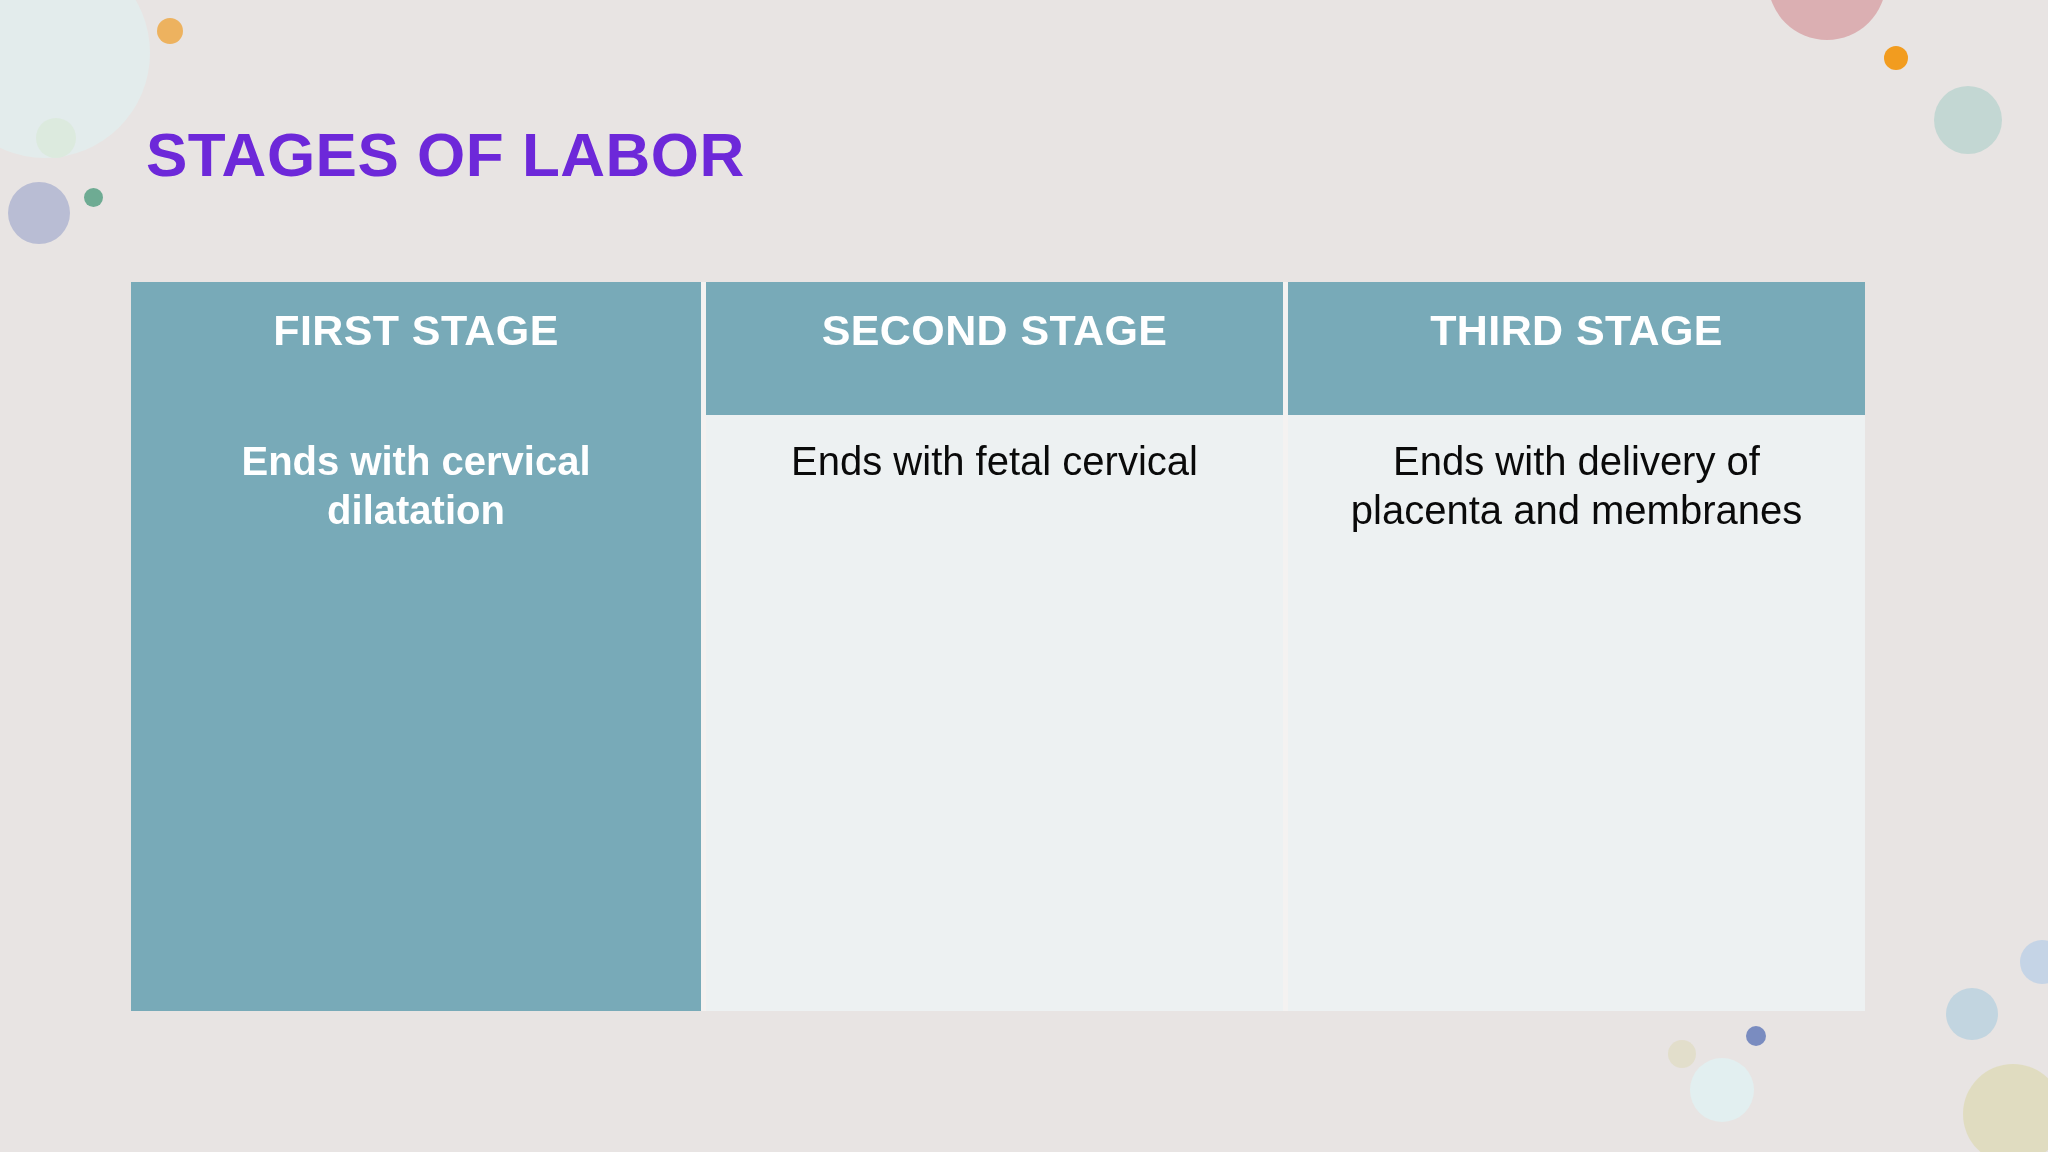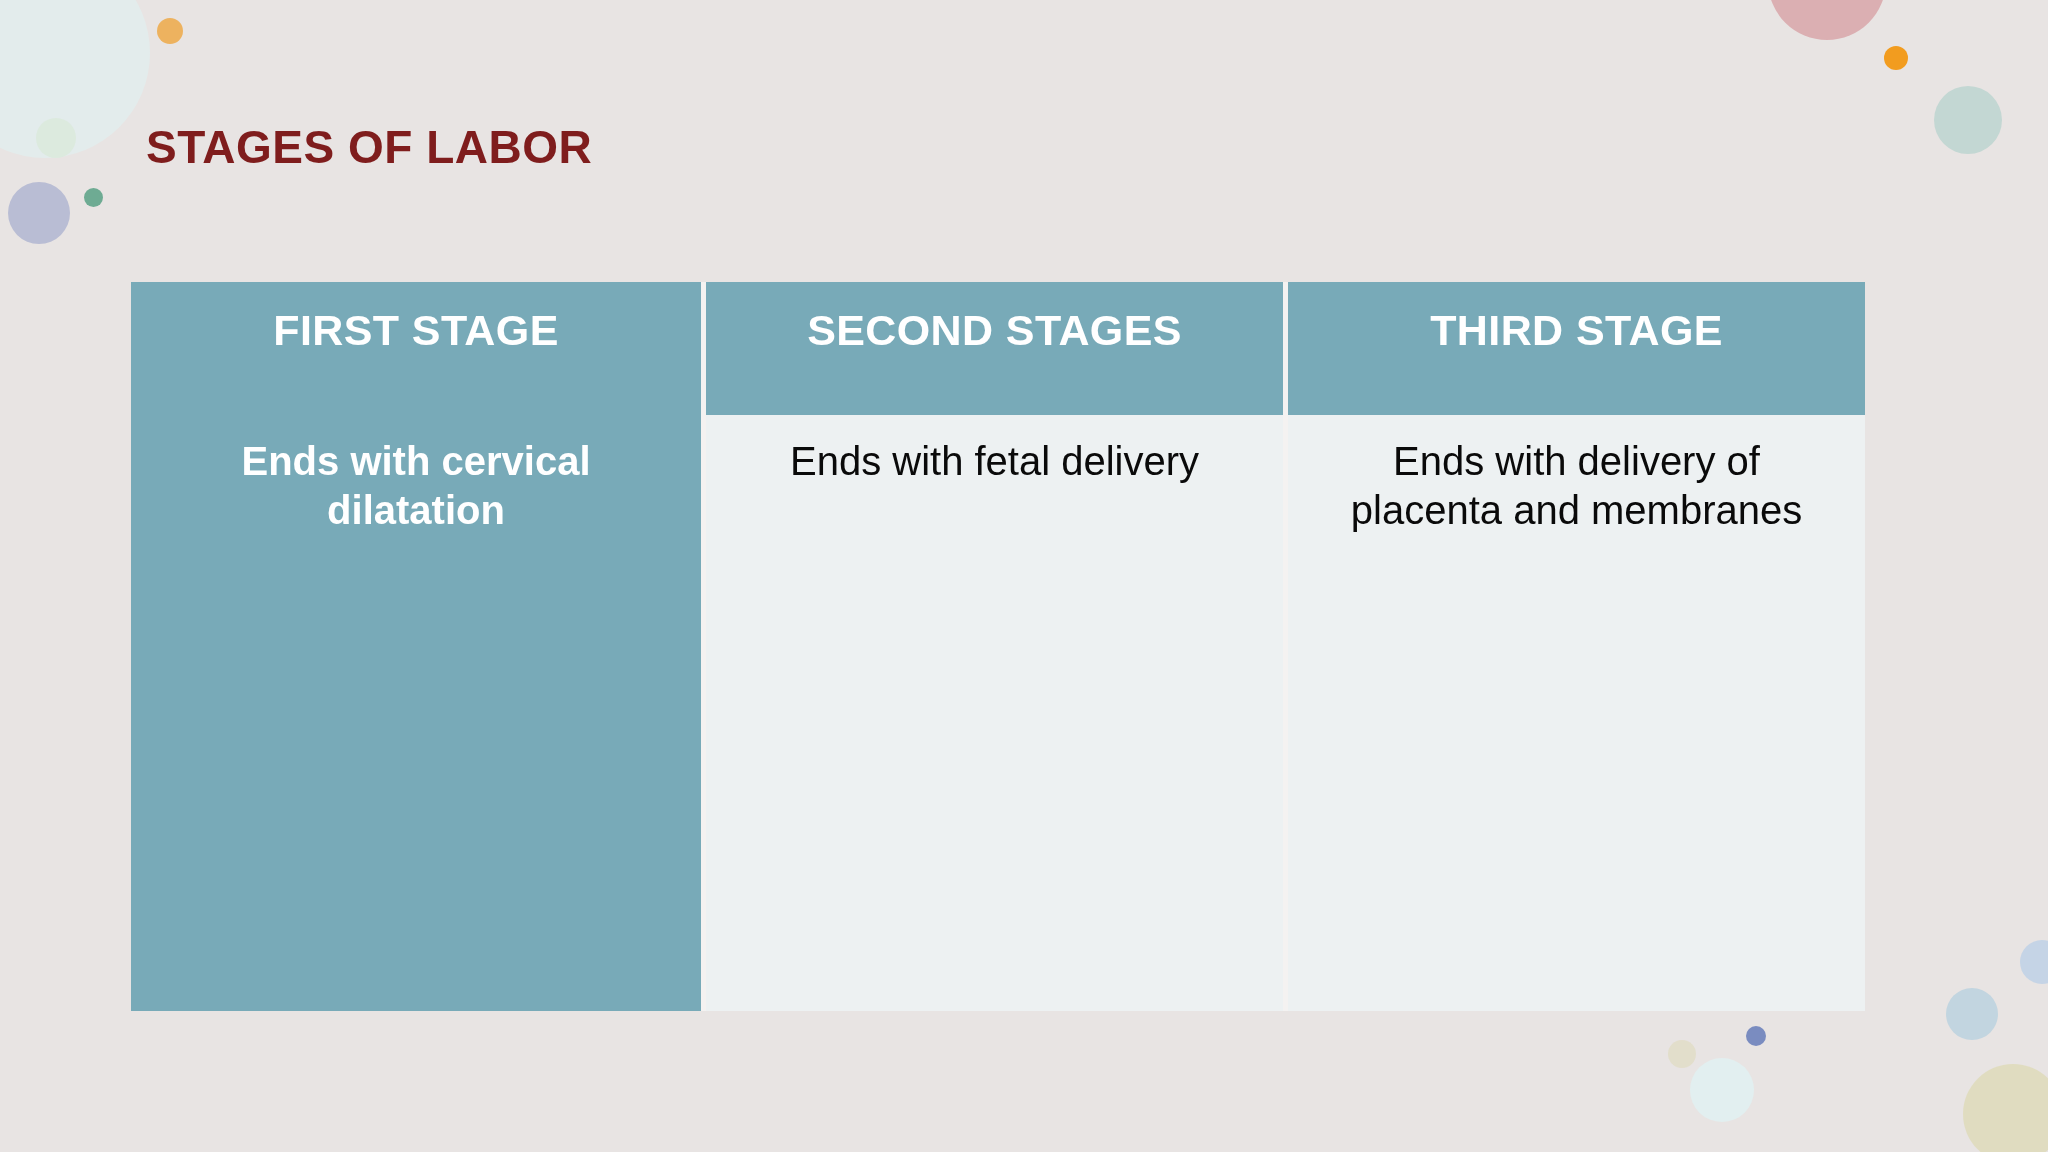--- a/index.html
+++ b/index.html
@@ -33,23 +33,23 @@
   .deco {
     position: absolute;
     border-radius: 50%;
   }
 
   
   #page-title {
     position: absolute;
     left: 146px;
     top: 124px;
-    font-size: 46px;
+    font-size: 62px;
     font-weight: bold;
-    color: #7f1d1d;
+    color: #6d28d9;
     letter-spacing: 0.5px;
     white-space: nowrap;
     line-height: 1.0;
   }
 
   
   #stages-table {
     position: absolute;
     left: 131px;
     top: 282px;
@@ -142,34 +142,34 @@
       <col class="c1">
         <col class="c2">
         <col class="c3">
     </colgroup>
     <thead>
       <tr class="hdr-row">
         <th class="col-accent">
           <div class="cell-inner">FIRST STAGE</div>
         </th>
         <th>
-          <div class="cell-inner">SECOND STAGES</div>
+          <div class="cell-inner">SECOND STAGE</div>
         </th>
         <th>
           <div class="cell-inner">THIRD STAGE</div>
         </th>
       </tr>
     </thead>
     <tbody>
       <tr class="row-3">
         <td class="col-accent">
           <div class="cell-inner">Ends with cervical dilatation</div>
         </td>
         <td class="body-b">
-          <div class="cell-inner">Ends with fetal delivery</div>
+          <div class="cell-inner">Ends with fetal cervical</div>
         </td>
         <td class="body-b">
           <div class="cell-inner">Ends with delivery of placenta and membranes</div>
         </td>
       </tr>
     </tbody>
   </table>
 
 </div>
 

